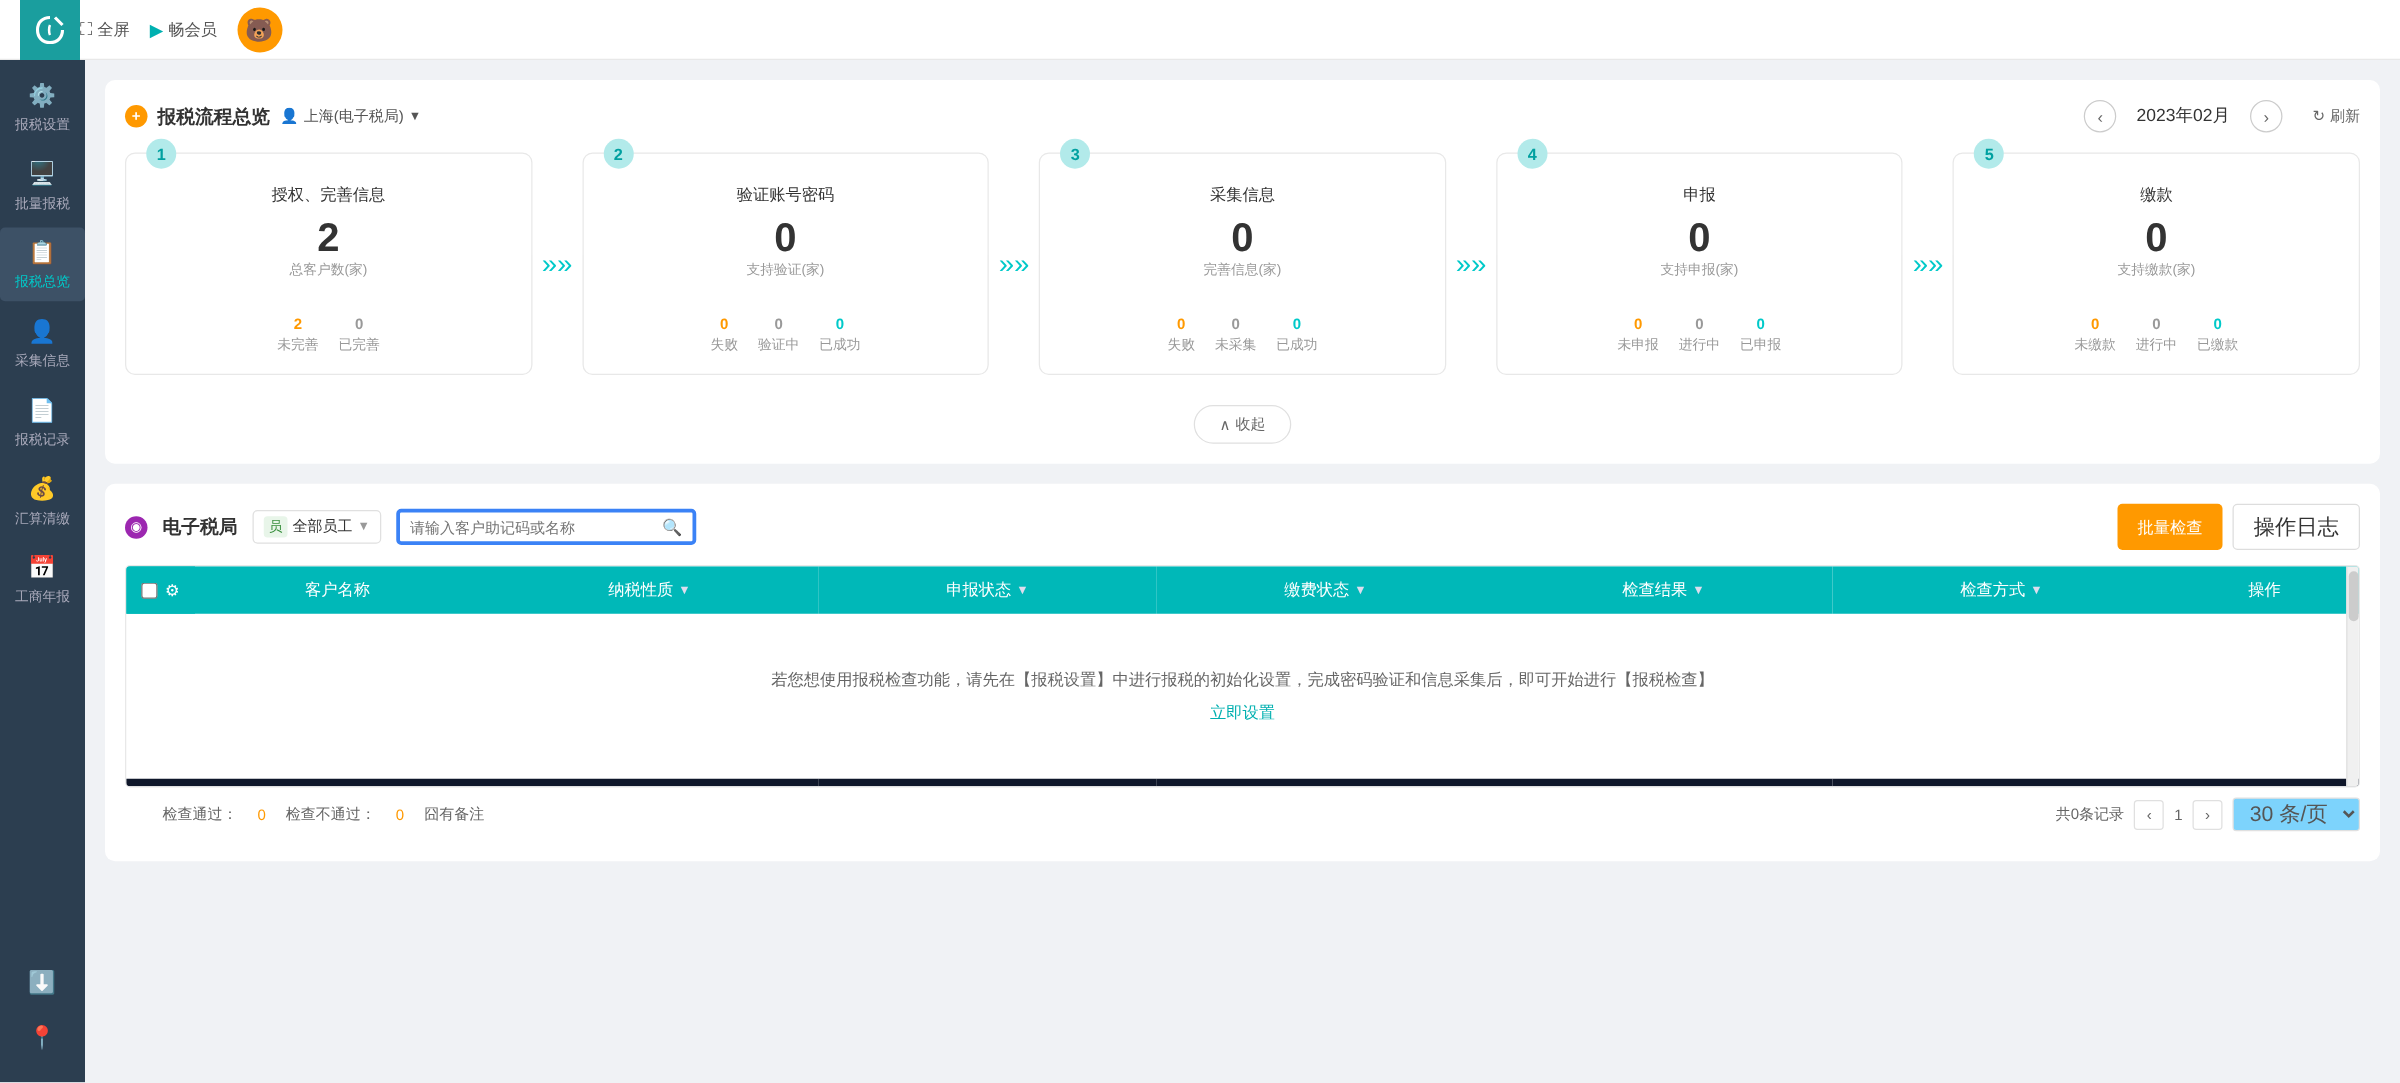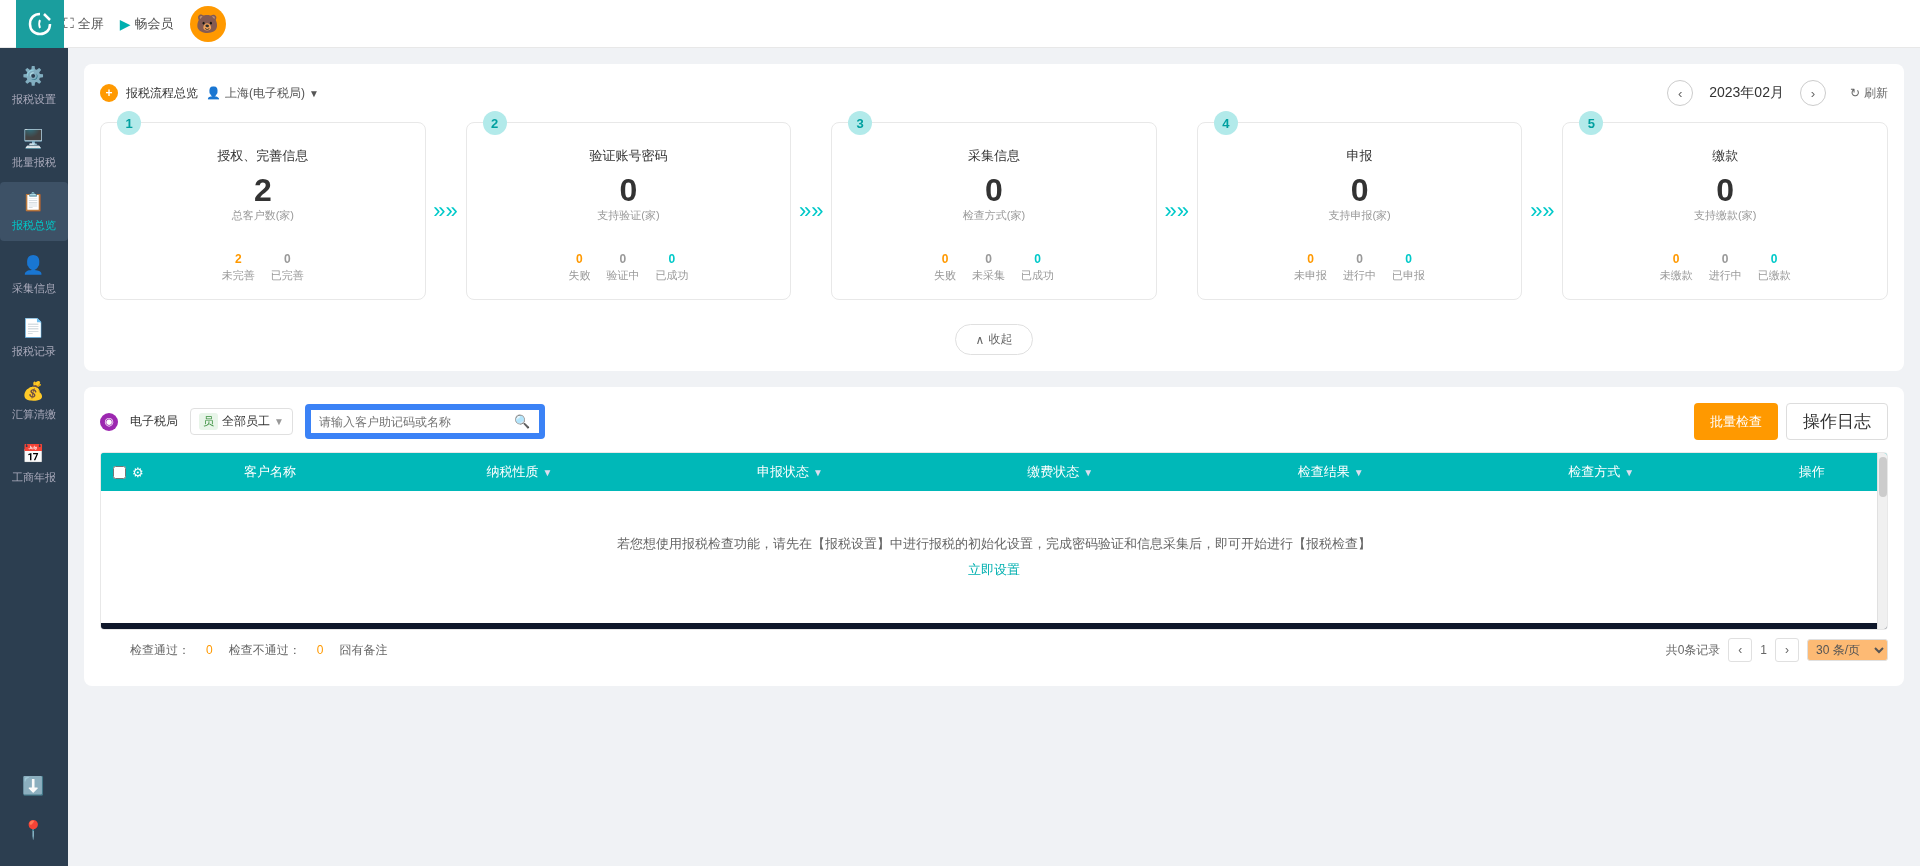--- a/index.html
+++ b/index.html
@@ -140,22 +140,22 @@
     }
 
     
     .section-header {
       display: flex;
       align-items: center;
       gap: 8px;
       margin-bottom: 16px;
     }
     .section-title {
-      font-size: 12px;
-      font-weight: normal;
+      font-size: 15px;
+      font-weight: bold;
       color: #333;
     }
     .section-badge {
       display: inline-flex;
       align-items: center;
       justify-content: center;
       width: 18px;
       height: 18px;
       background: #f90;
       border-radius: 50%;
@@ -324,21 +324,21 @@
     .filter-select .badge-green {
       background: #e8f5e9;
       color: #388e3c;
       border-radius: 3px;
       padding: 1px 4px;
       font-size: 11px;
     }
     .search-box {
       display: flex;
       align-items: center;
-      border: 6px solid #3b82f6;
+      border: 3px solid #3b82f6;
       border-radius: 4px;
       padding: 4px 8px;
       background: #fff;
       flex: 1;
       max-width: 240px;
     }
     .search-box input {
       border: none;
       outline: none;
       font-size: 12px;
@@ -443,24 +443,25 @@
       align-items: center;
       justify-content: center;
       cursor: pointer;
       font-size: 12px;
       color: #666;
     }
     .page-select {
       border: 1px solid #e0e0e0;
       border-radius: 3px;
       padding: 2px 4px;
-      font-size: 12px;
+      font-size: 17px;
       color: #555;
-      background: #fdba74;
-      cursor: pointer;
+      background: #7dd3fc;
+      cursor: pointer;
+      text-align: center;
     }
 
     
     ::-webkit-scrollbar { width: 6px; }
     ::-webkit-scrollbar-track { background: #f0f0f0; }
     ::-webkit-scrollbar-thumb { background: #ccc; border-radius: 3px; }
 
     .checkbox-th {
       display: flex;
       align-items: center;
@@ -596,21 +597,21 @@
             </div>
           </div>
         </div>
 
         <div class="step-arrow">»»</div>
 
         <div class="process-step">
           <div class="step-num">3</div>
           <div class="step-title">采集信息</div>
           <div class="step-count">0</div>
-          <div class="step-subtitle">检查方式(家)</div>
+          <div class="step-subtitle">完善信息(家)</div>
           <div class="step-details">
             <div class="step-detail-item">
               <span class="step-detail-val" style="color:#f90;">0</span>
               <span class="step-detail-label">失败</span>
             </div>
             <div class="step-detail-item">
               <span class="step-detail-val zero">0</span>
               <span class="step-detail-label">未采集</span>
             </div>
             <div class="step-detail-item">

